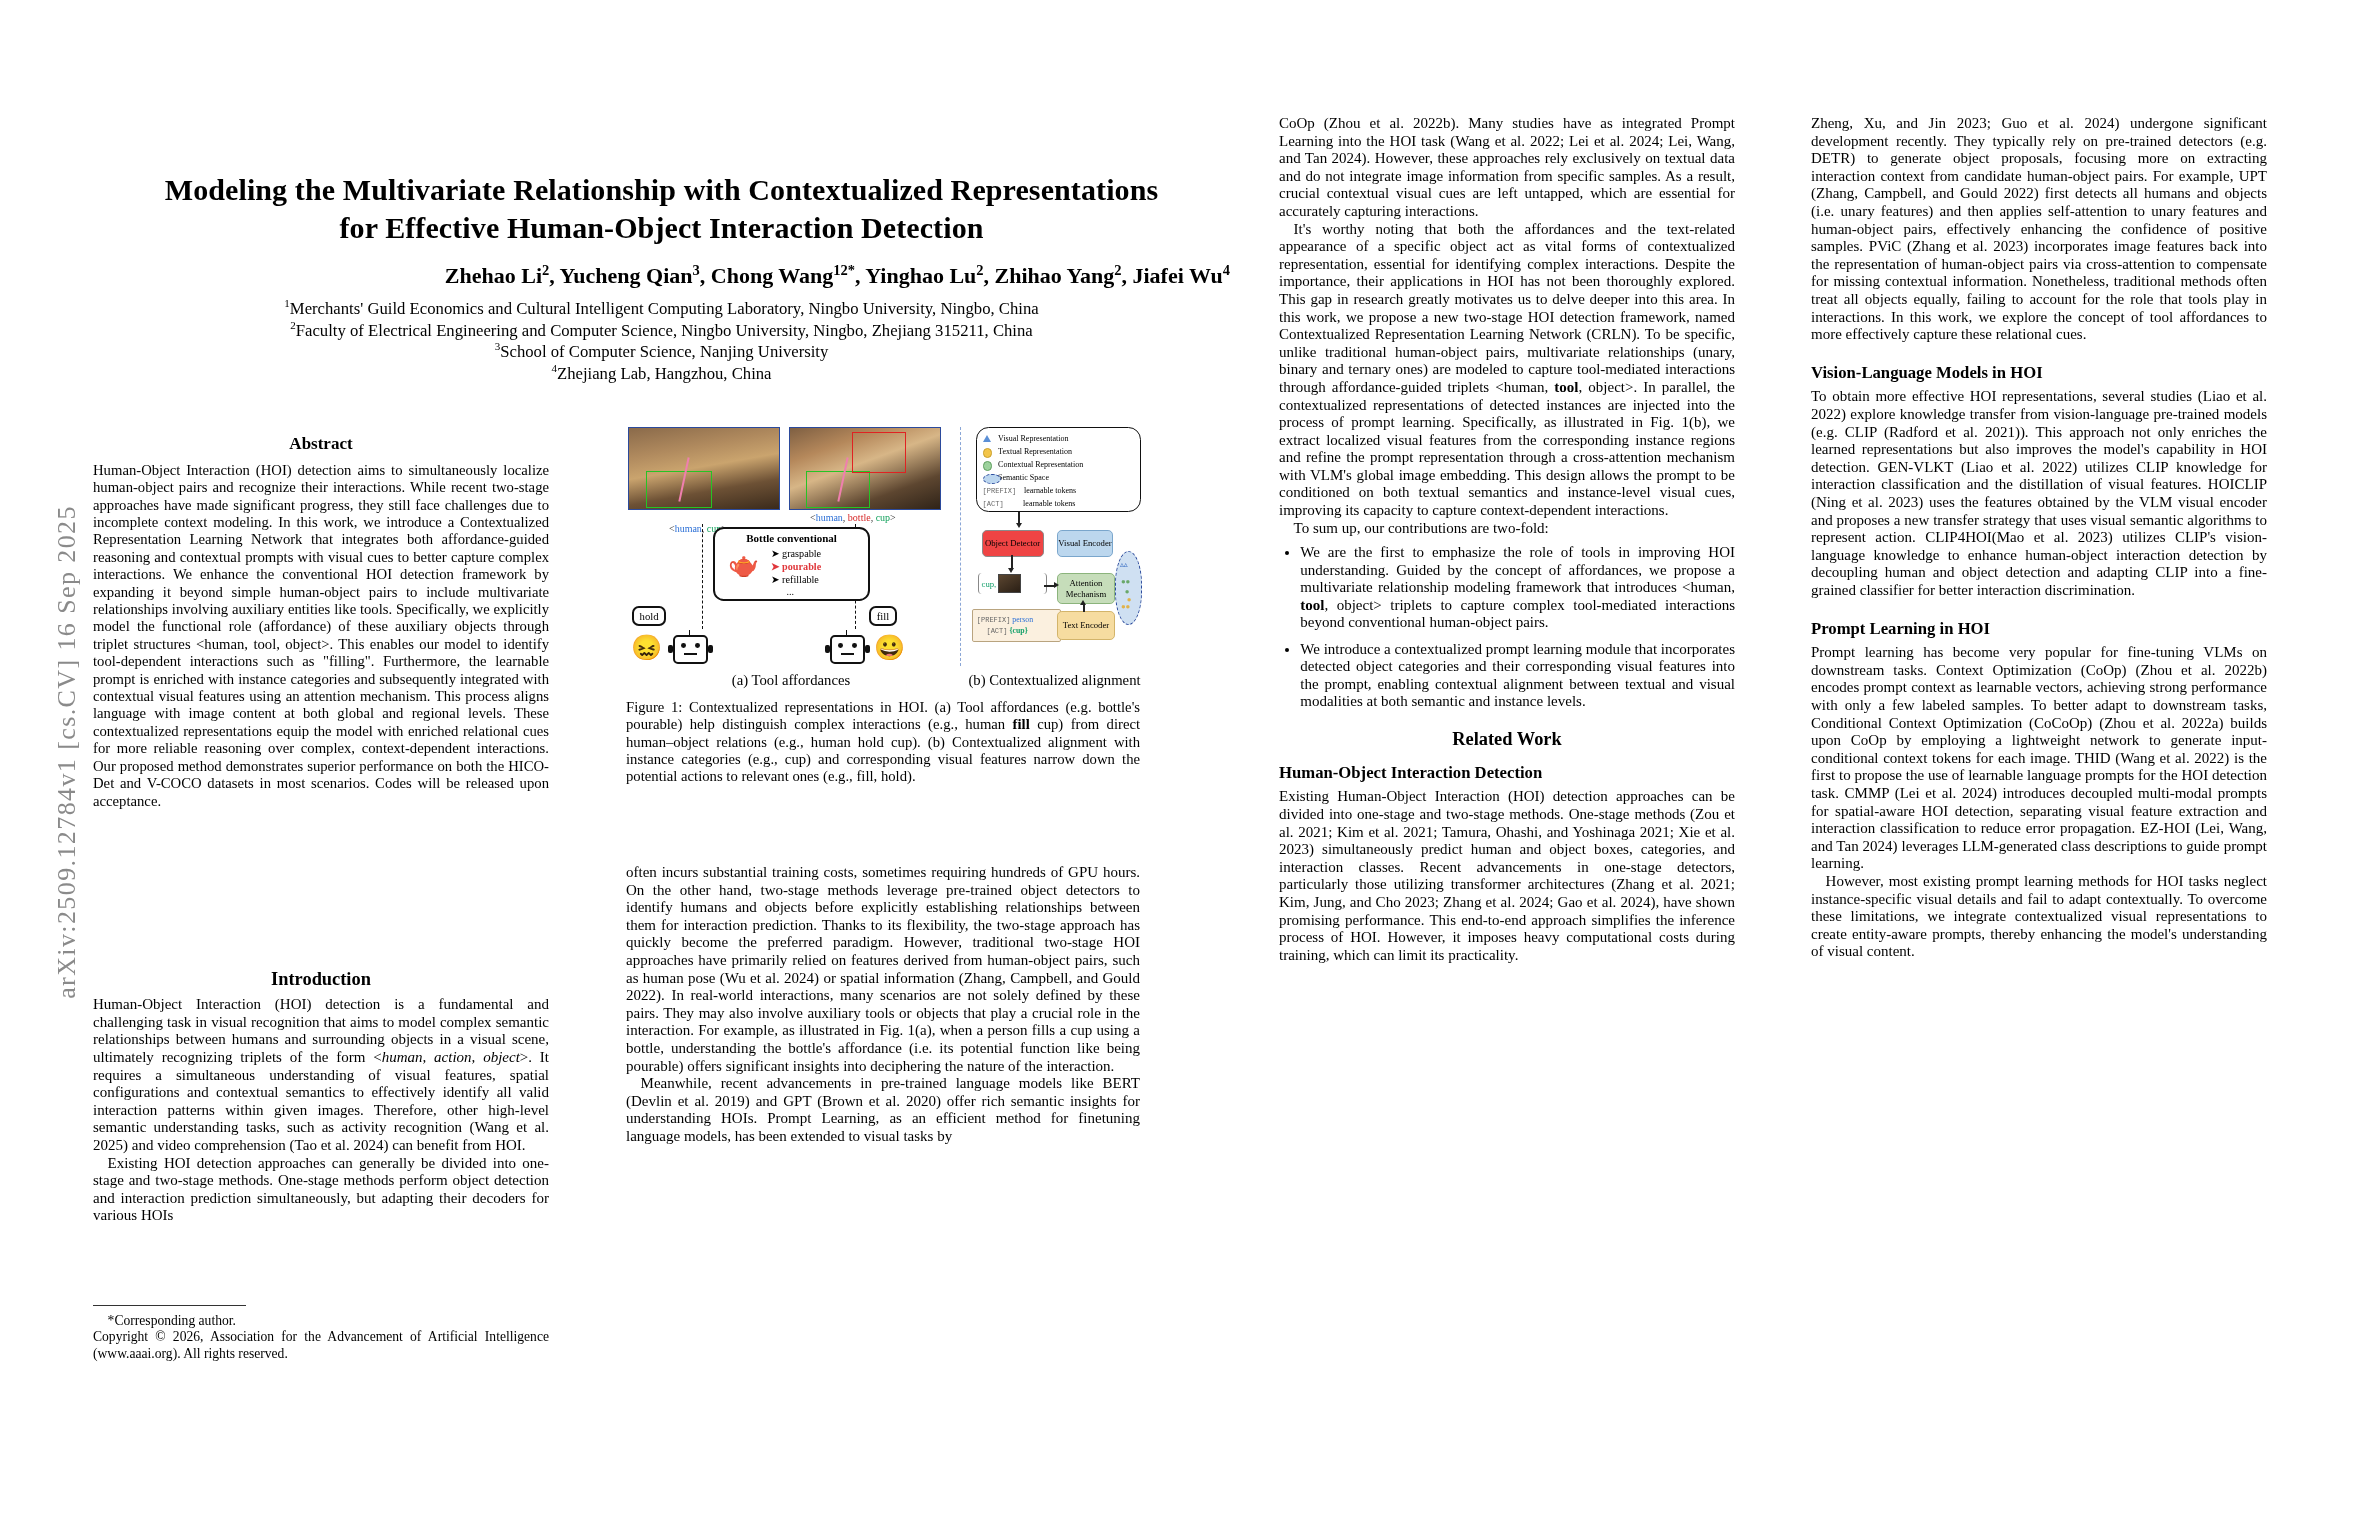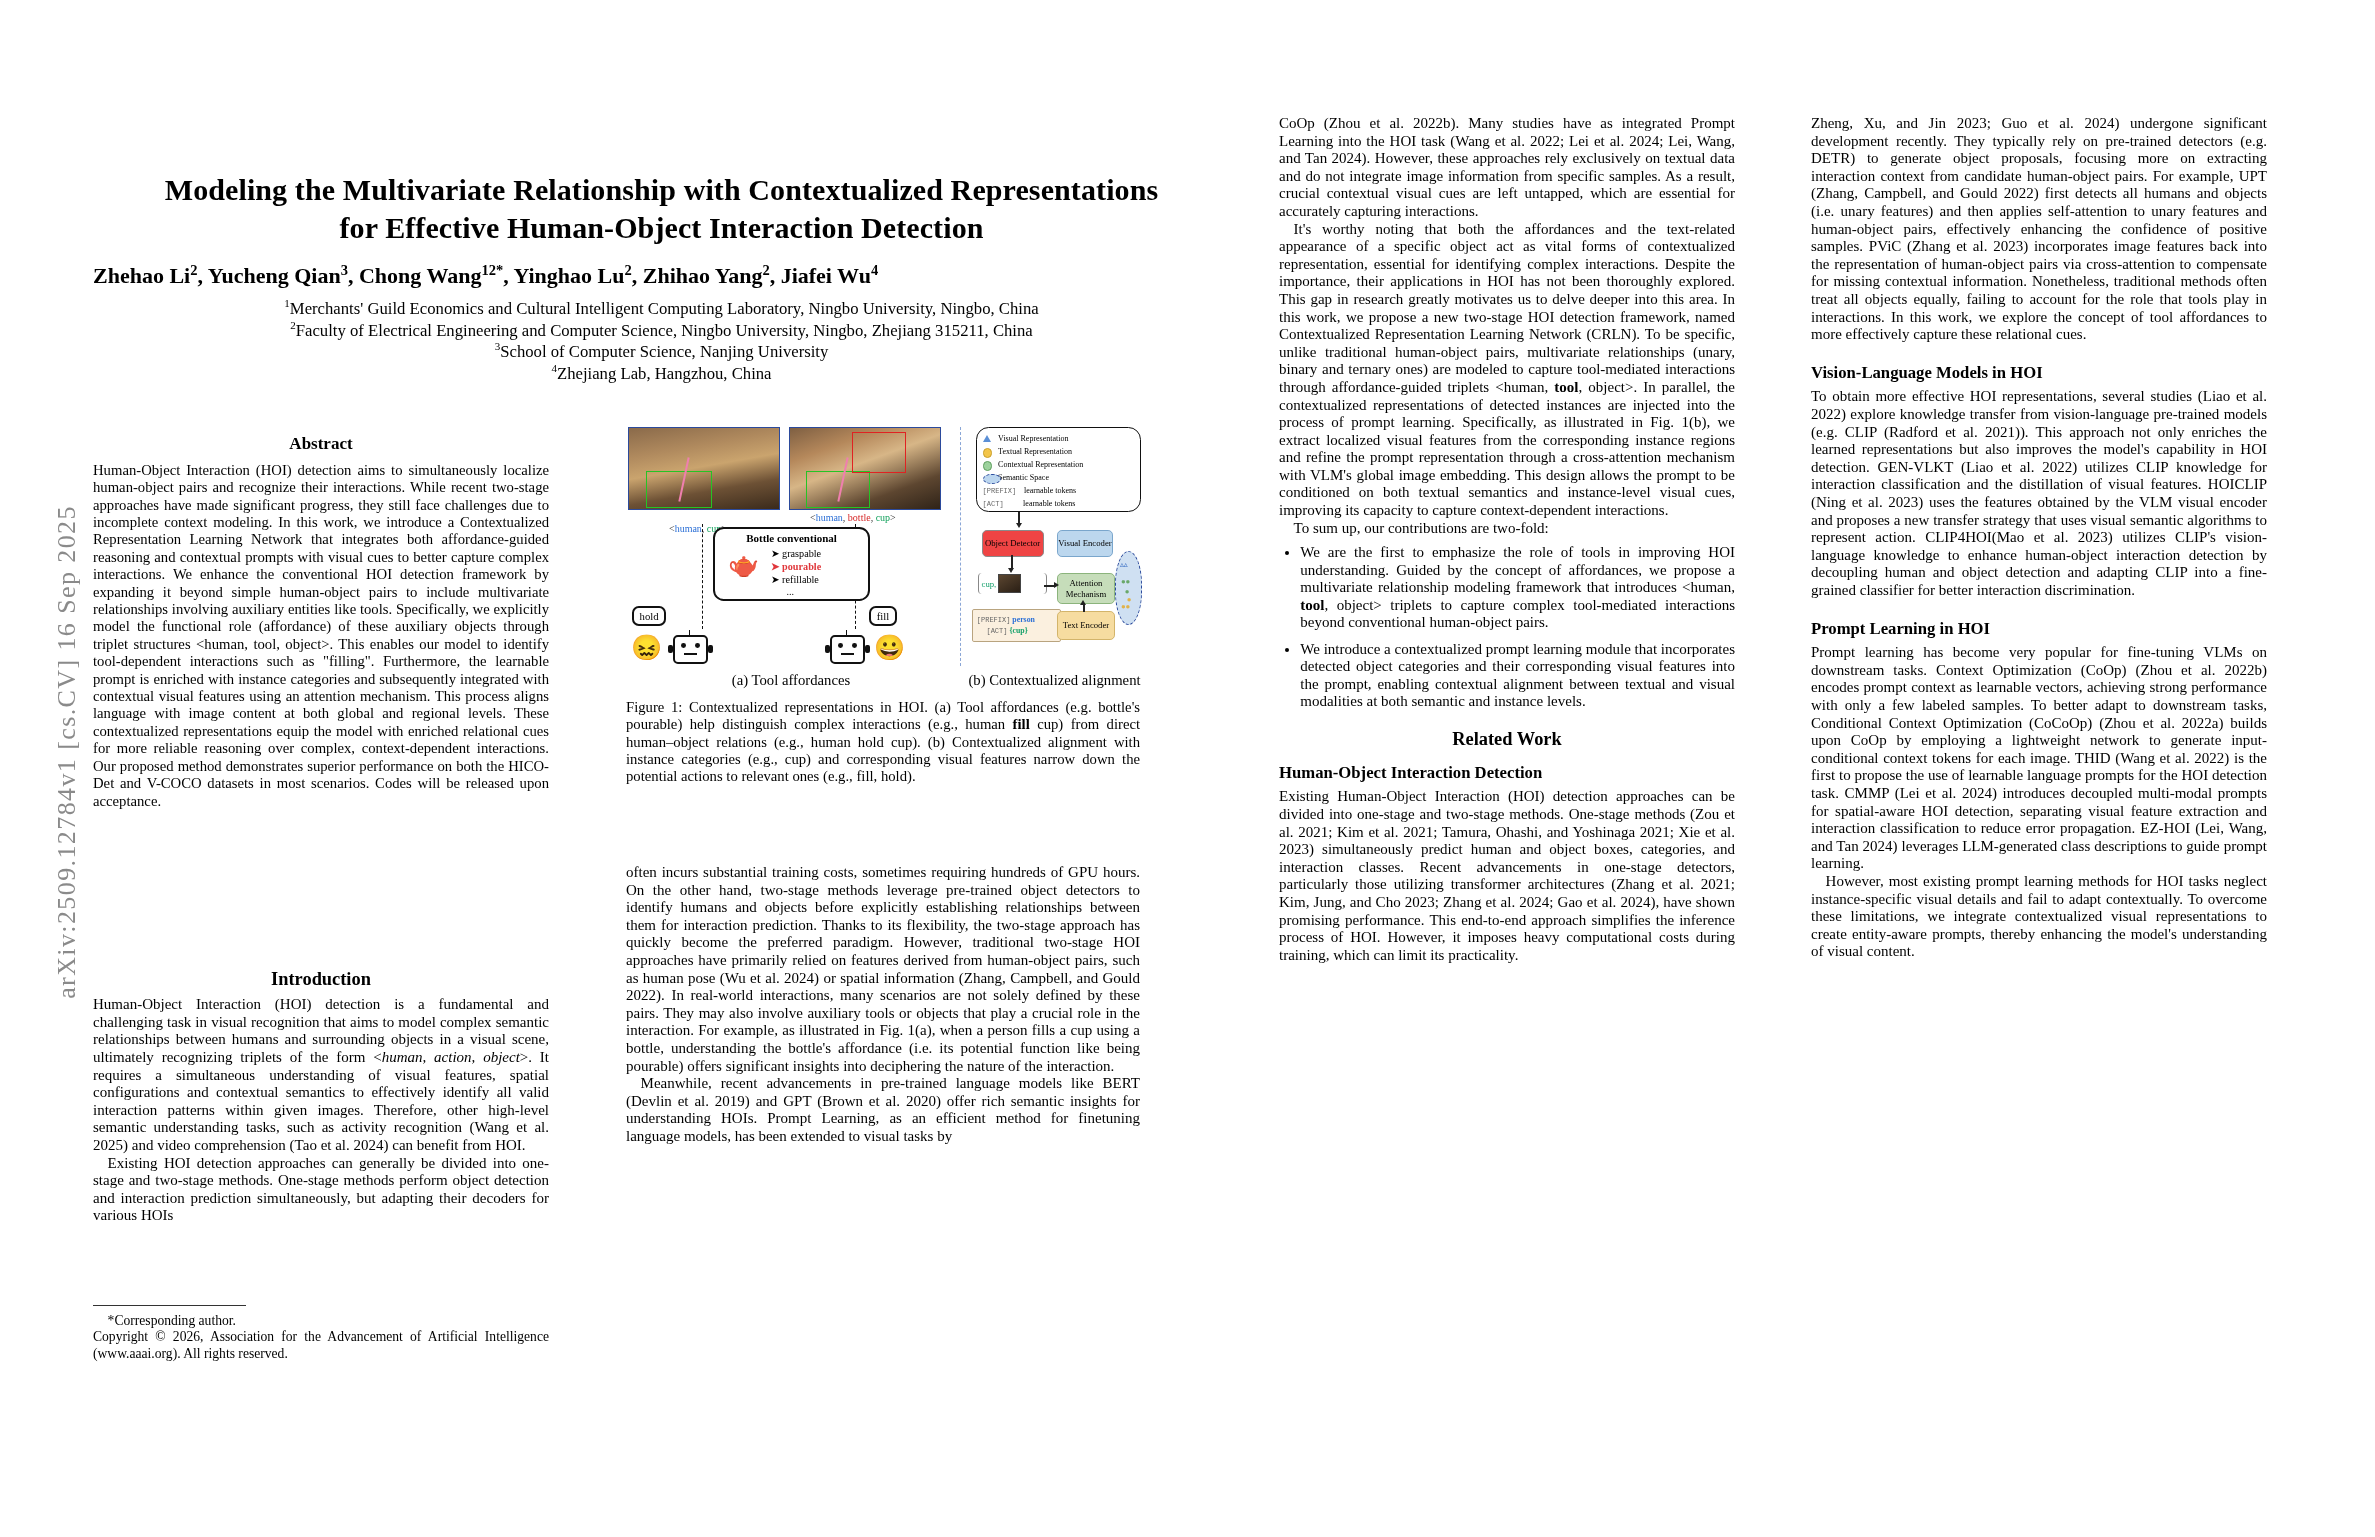--- a/index.html
+++ b/index.html
@@ -23,21 +23,21 @@
   #col-right{left:1811px; width:456px;}
 
   .title{
     position:absolute; left:93px; top:171px; width:1137px;
     text-align:center; font-weight:bold; font-size:30px;
     line-height:38px; font-family:"Liberation Serif", serif;
     letter-spacing:0.1px;
   }
   .authors{
     position:absolute; left:93px; top:262px; width:1137px;
-    text-align:left; font-weight:bold; font-size:22px; line-height:27px;
+    text-align:right; font-weight:bold; font-size:22px; line-height:27px;
   }
   .affils{
     position:absolute; left:93px; top:298px; width:1137px;
     text-align:center; font-size:16.7px; line-height:21.5px;
   }
   .affils div{white-space:nowrap;}
   sup{font-size:.66em; vertical-align:super; line-height:0;}
 
   .sec-h{
     text-align:center; font-weight:bold; font-size:18.4px;
@@ -310,21 +310,21 @@
         </div>
 
         <div class="nodebox n-green" style="left:89px;top:146px;width:56px;height:29px;">Attention Mechanism</div>
 
         <div class="arrow" style="left:76px;top:158px;width:11.6px;height:1.6px;"></div>
         <div class="ahead" style="left:86px;top:155px;border-top:3.9px solid transparent;border-bottom:3.9px solid transparent;border-left:5.8px solid #222;"></div>
 
         <div class="nodebox n-cream" style="left:3.9px;top:182px;width:83px;height:31px;flex-direction:column;align-items:flex-start;padding-left:3.9px;">
           <div style="font-size:7.8px;white-space:nowrap">
             <span class="mono">[PREFIX]</span>
-            <span style="color:#2b6fd6;font-weight:bold;">person</span>
+            <span style="color:#2b6fd6;font-weight:normal;">person</span>
           </div>
           <div style="font-size:7.8px;white-space:nowrap;padding-left:9.7px">
             <span class="mono">[ACT]</span>
             <span style="color:#13a06a;font-weight:bold;">{cup}</span>
           </div>
         </div>
 
         <div class="nodebox n-yellow" style="left:89px;top:184px;width:56px;height:27px;">Text Encoder</div>
 
         <div class="arrow" style="left:115px;top:176px;width:1.6px;height:8.7px;"></div>

